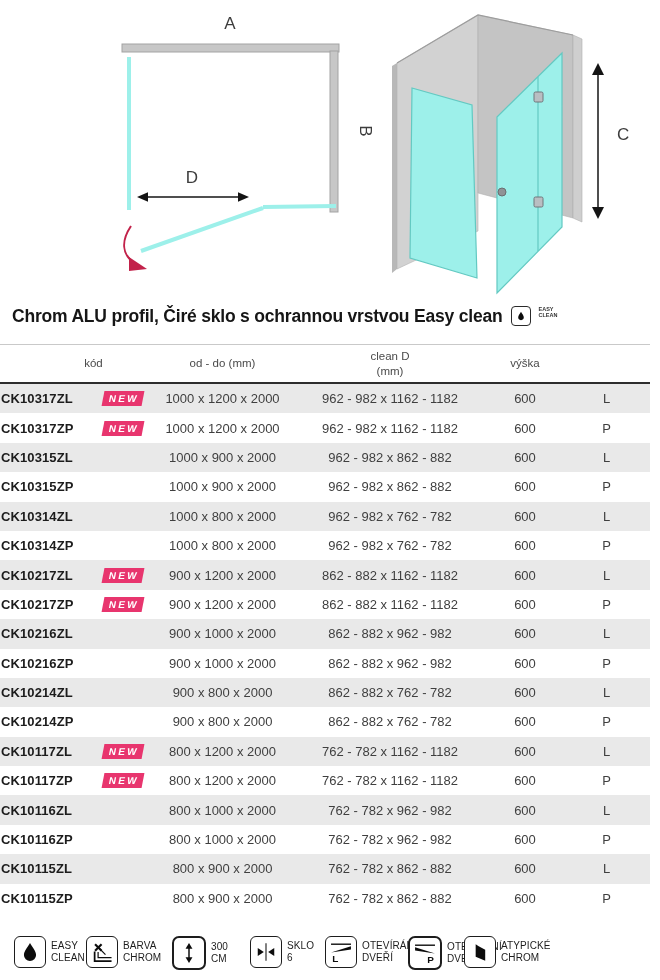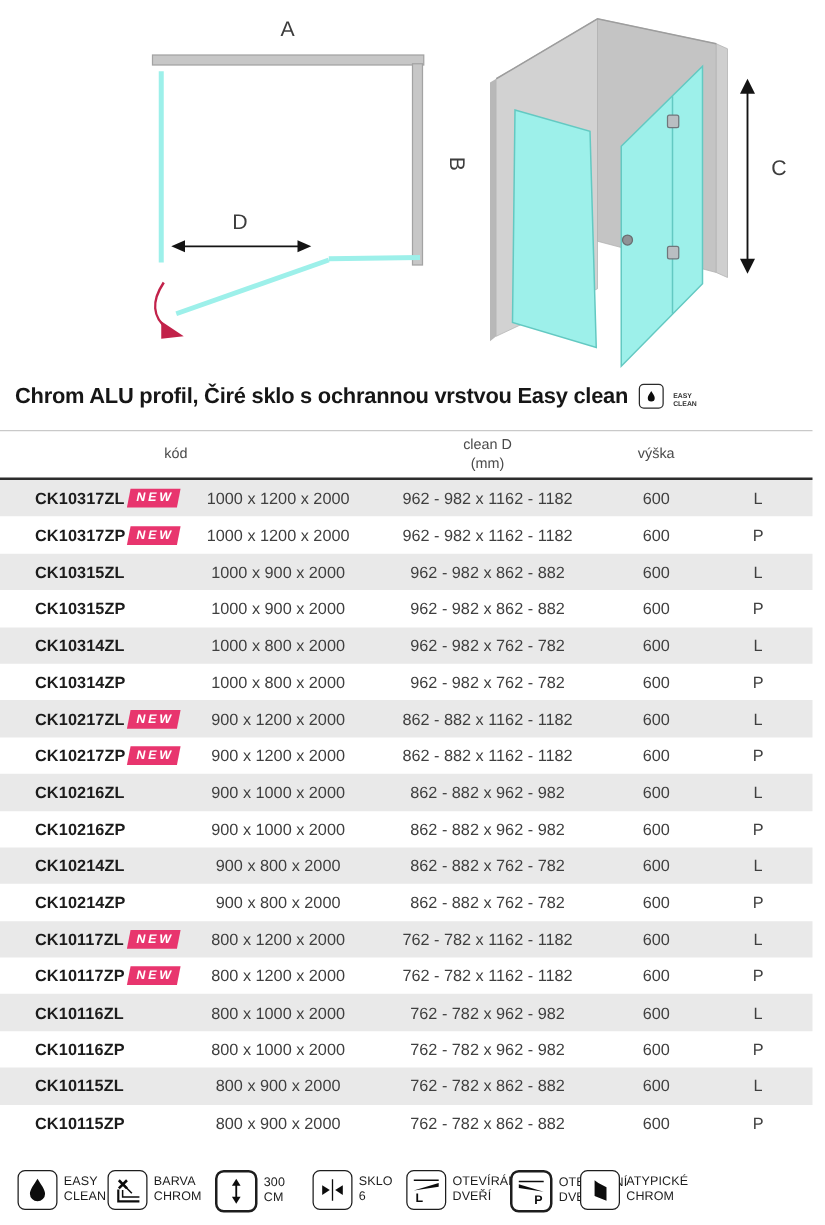--- a/index.html
+++ b/index.html
@@ -9,35 +9,35 @@
     -webkit-font-smoothing:antialiased;
   }
   #stage{position:absolute;inset:0;width:660px;height:980px;background:#fff;}
 
   
   .plan-svg{position:absolute;top:0;left:0;}
   .iso-svg{position:absolute;top:0;left:370px;}
   .dim-label{font-size:17px;fill:#3d3d3d;font-family:"Liberation Sans",sans-serif;}
 
   
-  .title-row{position:absolute;top:306px;left:12px;right:10px;display:flex;align-items:flex-end;gap:8px;}
+  .title-row{position:absolute;top:306px;left:12px;right:10px;display:flex;align-items:flex-start;gap:8px;}
   .page-title{font-size:17.5px;font-weight:bold;color:#161616;letter-spacing:-0.2px;white-space:nowrap;}
   .tb-box{width:18px;height:18px;border:1.3px solid #2a2a2a;border-radius:4px;display:flex;align-items:center;justify-content:center;flex:0 0 auto;}
   .tb-text{display:flex;flex-direction:column;font-size:5.5px;line-height:1.15;color:#333;font-weight:bold;letter-spacing:0;}
 
   
   .spec-table{position:absolute;top:344px;left:0;width:650px;}
   .grid{display:grid;grid-template-columns:95px 55px 145px 190px 80px 83px;align-items:center;}
   .thead{height:37px;border-top:1px solid #c9c9c9;border-bottom:2px solid #2d2d2d;color:#4a4a4a;font-size:11.5px;line-height:1.22;}
   .thead .h{text-align:center;}
-  .thead .h.kod{text-align:right;padding-left:12px;grid-column:1 / span 2;margin-left:25px;}
+  .thead .h.kod{text-align:center;padding-left:12px;grid-column:1 / span 2;margin-left:25px;}
   .trow{height:29.4px;font-size:13px;color:#3f3f3f;}
   .trow.alt{background:#e9e9e9;}
   .c{text-align:center;}
-  .c.code{text-align:left;padding-left:28px;font-weight:bold;color:#1c1c1c;font-size:13px;letter-spacing:0.1px;}
+  .c.code{text-align:left;padding-left:1px;font-weight:bold;color:#1c1c1c;font-size:13px;letter-spacing:0.1px;}
   .badge-cell{display:flex;justify-content:center;align-items:center;}
   .new-badge{display:inline-block;background:#e8356e;color:#fff;font-weight:bold;font-size:10px;letter-spacing:2.2px;padding:3px 4px 2px 6px;transform:skewX(-11deg);line-height:1;}
   .new-badge:empty{display:none;}
 
   
   .legend{position:absolute;top:936px;left:14px;height:36px;}
   .lg-item{position:absolute;top:0;display:flex;align-items:center;gap:5px;}
   .lg-box{width:30px;height:30px;border:1.6px solid #1d1d1d;border-radius:6px;display:flex;align-items:center;justify-content:center;flex:0 0 auto;background:#fff;}
   .lg-box.bold{border-width:2.6px;border-radius:7px;}
   .lg-label{display:flex;flex-direction:column;font-size:10px;line-height:1.18;color:#1c1c1c;letter-spacing:0.1px;}
@@ -101,20 +101,21 @@
     <span class="tb-text">
       <span>EASY</span>
       <span>CLEAN</span>
     </span>
   </div>
 
   <div class="spec-table">
     <div class="thead grid">
       <div class="h kod">kód</div>
       <div class="h">
+        <div>od - do (mm)</div>
       </div>
       <div class="h">
         <div>clean D</div>
         <div>(mm)</div>
       </div>
       <div class="h">výška</div>
     </div>
     <div>
         <div class="trow grid alt">
       <div class="c code">CK10317ZL</div>

